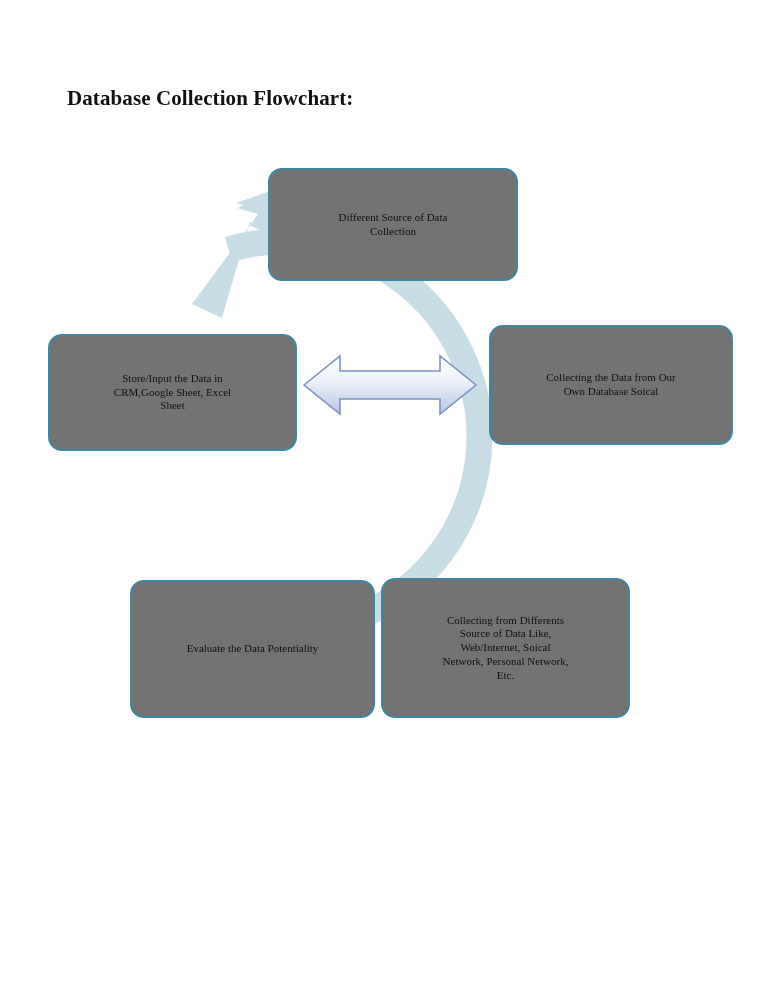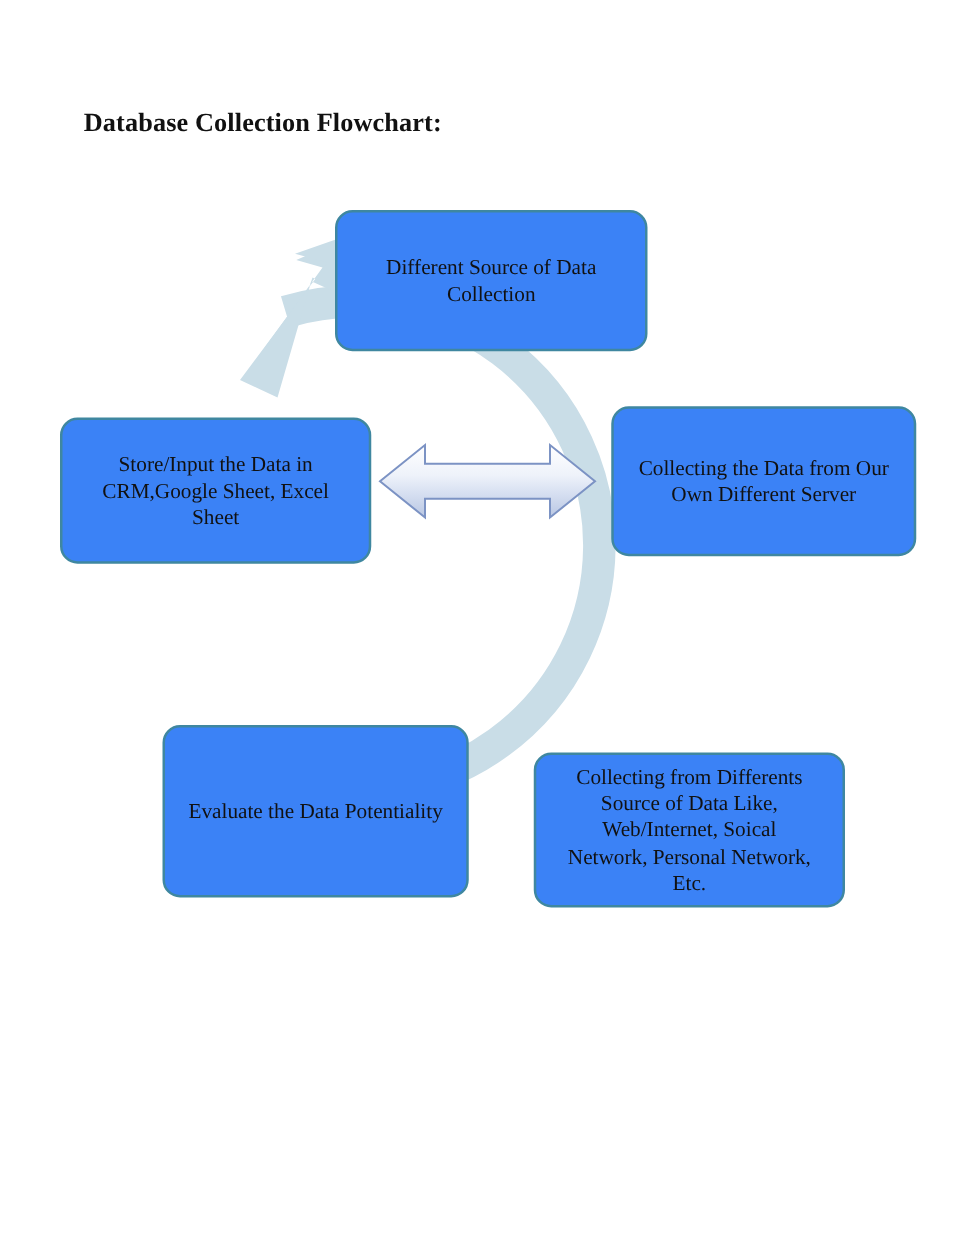--- a/index.html
+++ b/index.html
@@ -48,54 +48,53 @@
   #center-arrow-layer {
     position: absolute;
     left: 300px;
     top: 348px;
     width: 180px;
     height: 74px;
   }
   .node {
     position: absolute;
     box-sizing: border-box;
-    background: #3b82f6;
+    background: #737373;
     border: 2px solid #3f87a0;
     border-radius: 14px;
     display: flex;
     align-items: center;
     justify-content: center;
     text-align: center;
     padding: 6px 10px;
-    font-size: 17px;
+    font-size: 11px;
     line-height: 1.25;
     color: #111111;
   }
   .node-label {
     display: block;
     white-space: pre-line;
   }
   #node-source {
     left: 268px;
     top: 168px;
     width: 250px;
     height: 113px;
   }
   #node-own-db {
     left: 489px;
     top: 325px;
     width: 244px;
     height: 120px;
   }
   #node-collect-sources {
-    left: 427px;
+    left: 381px;
     top: 578px;
     width: 249px;
-    height: 124px;
-    margin-top: 24px;
+    height: 140px;
   }
   #node-evaluate {
     left: 130px;
     top: 580px;
     width: 245px;
     height: 138px;
   }
   #node-store {
     left: 48px;
     top: 334px;
@@ -135,21 +134,21 @@
       <polygon points="4,37 40,8 40,23 140,23 140,8 176,37 140,66 140,51 40,51 40,66" fill="url(#arrowGrad)" stroke="#7c93c4" stroke-width="1.6" stroke-linejoin="miter"></polygon>
     </svg>
 
     <div class="node" id="node-source">
       <span class="node-label">Different Source of Data
 Collection</span>
     </div>
 
     <div class="node" id="node-own-db">
       <span class="node-label">Collecting the Data from Our
-Own Different Server</span>
+Own Database Soical</span>
     </div>
 
     <div class="node" id="node-collect-sources">
       <span class="node-label">Collecting from Differents
 Source of Data Like,
 Web/Internet, Soical
 Network, Personal Network,
 Etc.</span>
     </div>
 

